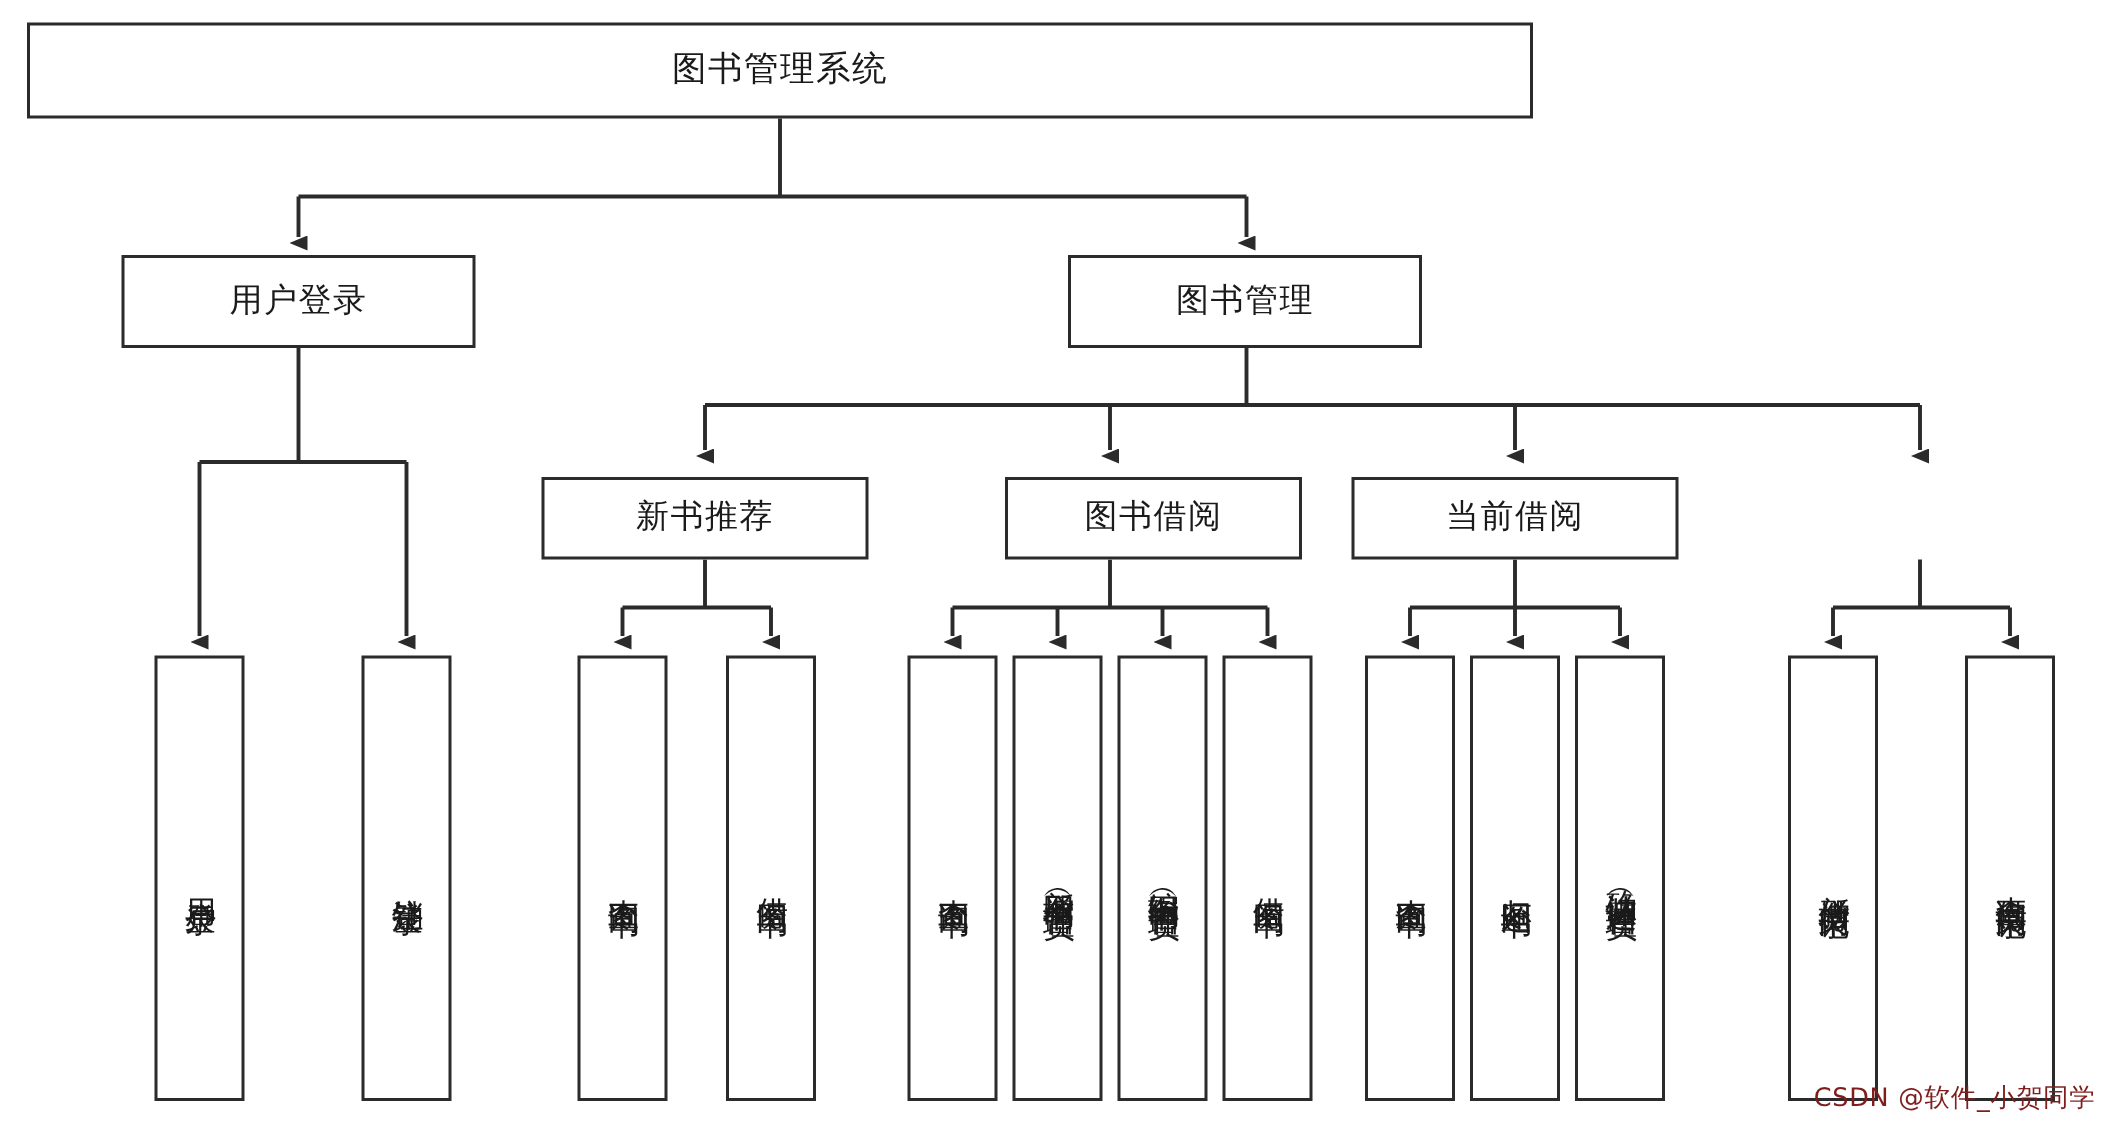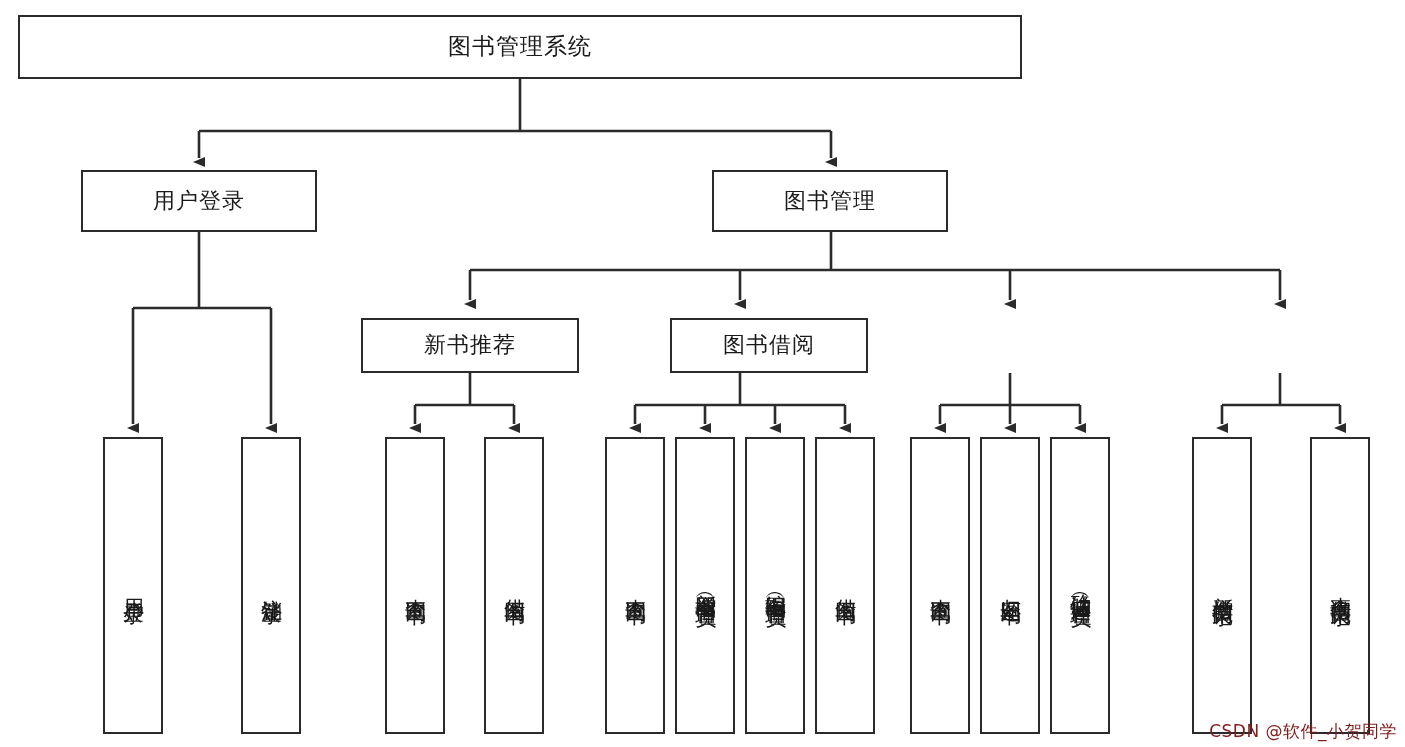--- a/index.html
+++ b/index.html
@@ -146,20 +146,23 @@
   </div>
 
   <div class="node horiz" style="left:361px; top:318px; width:218px; height:55px;">
     <span>新书推荐</span>
   </div>
 
   <div class="node horiz" style="left:631px; top:318px; width:198px; height:55px;margin-left:39px;">
     <span>图书借阅</span>
   </div>
 
+  <div class="node horiz" style="left:901px; top:318px; width:218px; height:55px;">
+    <span>当前借阅</span>
+  </div>
 
 
   <div class="node vert" style="left:103px; top:437px; width:60px; height:297px;">
     <span class="vcenter">
       <span class="vtext">用户登录</span>
     </span>
   </div>
 
   <div class="node vert" style="left:241px; top:437px; width:60px; height:297px;">
     <span class="vcenter">

